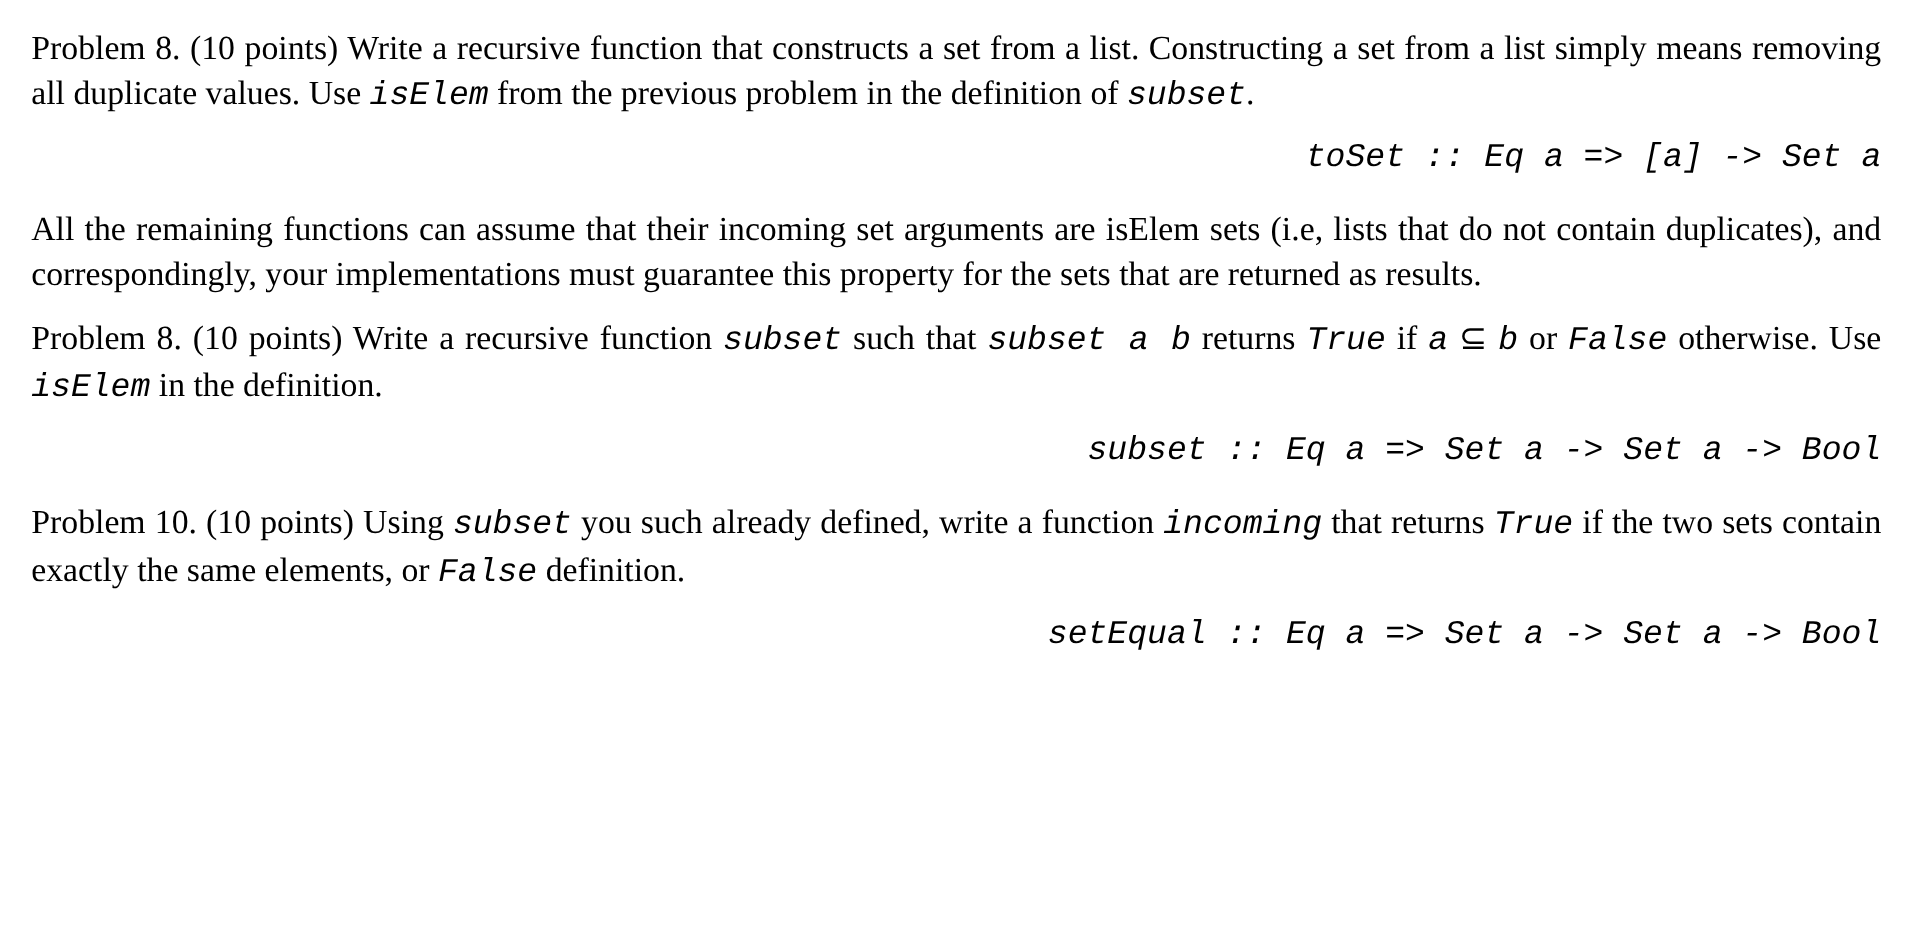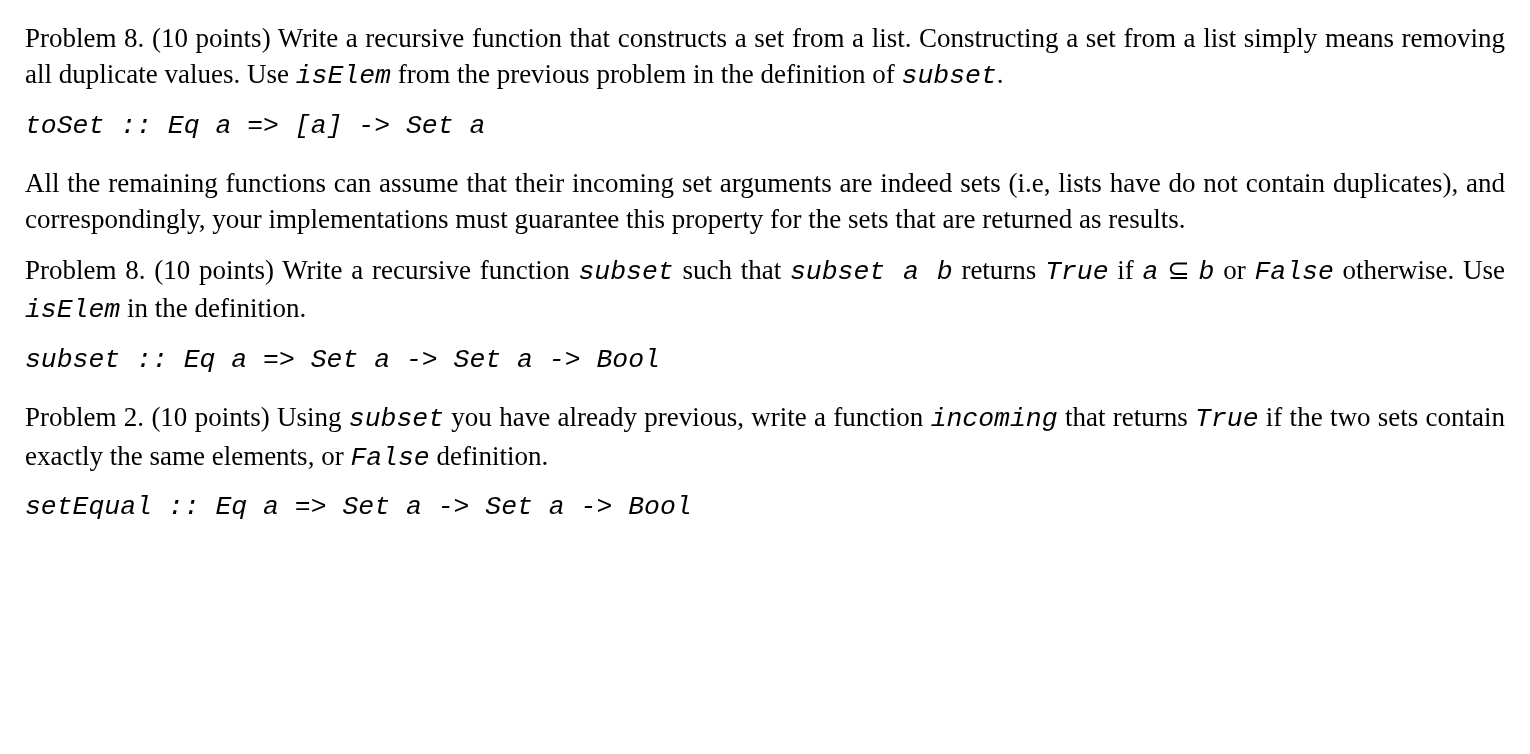--- a/index.html
+++ b/index.html
@@ -12,45 +12,45 @@
       padding: 20px 25px;
       width: 1530px;
       box-sizing: border-box;
       text-align: justify;
     }
     .para {
       margin: 0 0 14px 0;
     }
     .para.sig {
       margin-bottom: 20px;
-      text-align: left;
+      text-align: right;
     }
     .bold {
       font-weight: normal;
     }
     .tt {
       font-family: "Courier New", Courier, monospace;
       font-size: 0.98em;
       font-style: italic;
     }
   </style>
 </head>
 <body>
 
 <p class="para">
   <span class="bold">Problem 8.</span>
   <span>(10 points)</span><span> Write a recursive function that constructs a set from a list. Constructing a set from a list simply means removing all duplicate values.  Use </span><span class="tt">isElem</span><span> from the previous problem in the definition of </span><span class="tt">subset</span><span>.</span>
 </p>
 <p class="para sig tt">toSet ::  Eq a =&gt; [a] -&gt; Set a</p>
 
-<p class="para">All the remaining functions can assume that their incoming set arguments are indeed sets (i.e, lists have do not contain duplicates), and correspondingly, your implementations must guarantee this property for the sets that are returned as results.</p>
+<p class="para">All the remaining functions can assume that their incoming set arguments are isElem sets (i.e, lists that do not contain duplicates), and correspondingly, your implementations must guarantee this property for the sets that are returned as results.</p>
 
 <p class="para">
   <span class="bold">Problem 8.</span>
   <span>(10 points)</span><span> Write a recursive function </span><span class="tt">subset</span><span> such that </span><span class="tt">subset a b</span><span> returns </span><span class="tt">True</span><span> if </span><span class="tt">a</span><span> ⊆ </span><span class="tt"> b</span><span> or </span><span class="tt">False</span><span> otherwise. Use </span><span class="tt">isElem</span><span> in the definition.</span>
 </p>
 <p class="para sig tt">subset ::  Eq a =&gt; Set a -&gt; Set a -&gt; Bool</p>
 
 <p class="para">
-  <span class="bold">Problem 2.</span>
-  <span>(10 points)</span><span> Using </span><span class="tt">subset</span><span> you have already previous, write a function </span><span class="tt">incoming</span><span> that returns </span><span class="tt">True</span><span> if the two sets contain exactly the same elements, or </span><span class="tt">False</span><span> definition.</span>
+  <span class="bold">Problem 10.</span>
+  <span>(10 points)</span><span> Using </span><span class="tt">subset</span><span> you such already defined, write a function </span><span class="tt">incoming</span><span> that returns </span><span class="tt">True</span><span> if the two sets contain exactly the same elements, or </span><span class="tt">False</span><span> definition.</span>
 </p>
 <p class="para sig tt" style="margin-bottom:0;">setEqual ::  Eq a =&gt; Set a -&gt; Set a -&gt; Bool</p>
 
 </body></html>

